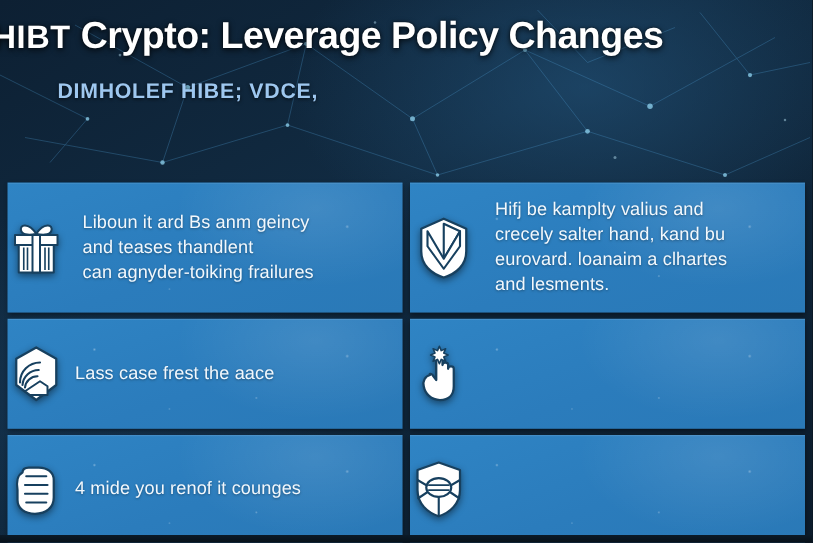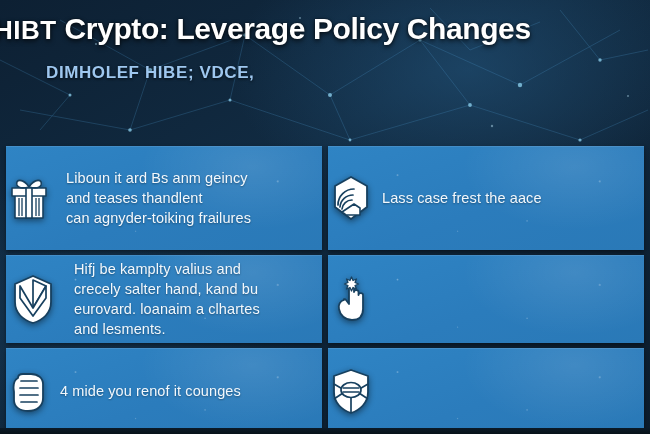--- a/index.html
+++ b/index.html
@@ -214,58 +214,58 @@
           <g stroke="#17405f" stroke-width="1.3" fill="none">
             <path d="M10 24 v18 M13 24 v18 M27 24 v18 M30 24 v18"></path>
           </g>
         </svg>
       </span>
       <div class="card-text">Liboun it ard Bs anm geincy
 and teases thandlent
 can agnyder-toiking frailures</div>
     </div>
 
+    <div class="card r1 wide-icon overflow">
+      <span class="icon">
+        <svg width="46" height="54" viewBox="0 0 46 54" xmlns="http://www.w3.org/2000/svg">
+          <g fill="#ffffff" stroke="#17405f" stroke-width="1.8" stroke-linejoin="round">
+            <path d="M23 4 L41 12 L41 30 C41 41, 33 48, 23 51 C13 48, 5 41, 5 30 L5 12 Z" fill="#ffffff"></path>
+          </g>
+          <g fill="#2b6f9f">
+            <path d="M23 9 L23 34 L13 24 L13 14 Z" opacity="0"></path>
+          </g>
+          <g fill="#ffffff" stroke="#17405f" stroke-width="1.7" stroke-linejoin="round">
+            <path d="M23 8 L36 14 L23 36 Z"></path>
+            <path d="M23 36 L10 14 L10 26 L23 44 L36 26 L36 14 Z"></path>
+          </g>
+        </svg>
+      </span>
+      <div class="card-text">Hifj be kamplty valius and
+crecely salter hand, kand bu
+eurovard. loanaim a clhartes
+and lesments.</div>
+    </div>
+
     <div class="card">
       <span class="icon">
         <svg width="42" height="48" viewBox="0 0 42 48" xmlns="http://www.w3.org/2000/svg">
           <g fill="#ffffff" stroke="#17405f" stroke-width="1.8" stroke-linejoin="round">
             <path d="M21 3 L37 12 L37 33 L21 45 L5 33 L5 12 Z"></path>
           </g>
           <g fill="none" stroke="#17405f" stroke-width="1.7" stroke-linecap="round">
             <path d="M8 31 A16 16 0 0 1 24 15"></path>
             <path d="M10 33 A13 13 0 0 1 23 21"></path>
             <path d="M12 35 A10 10 0 0 1 22 26"></path>
           </g>
           <g fill="#ffffff" stroke="#17405f" stroke-width="1.6" stroke-linejoin="round">
             <path d="M12 38 L24 30 L30 34 L30 41 L16 41 Z"></path>
           </g>
         </svg>
       </span>
       <div class="card-text">Lass case frest the aace</div>
-    </div>
-
-    <div class="card r1 wide-icon overflow">
-      <span class="icon">
-        <svg width="46" height="54" viewBox="0 0 46 54" xmlns="http://www.w3.org/2000/svg">
-          <g fill="#ffffff" stroke="#17405f" stroke-width="1.8" stroke-linejoin="round">
-            <path d="M23 4 L41 12 L41 30 C41 41, 33 48, 23 51 C13 48, 5 41, 5 30 L5 12 Z" fill="#ffffff"></path>
-          </g>
-          <g fill="#2b6f9f">
-            <path d="M23 9 L23 34 L13 24 L13 14 Z" opacity="0"></path>
-          </g>
-          <g fill="#ffffff" stroke="#17405f" stroke-width="1.7" stroke-linejoin="round">
-            <path d="M23 8 L36 14 L23 36 Z"></path>
-            <path d="M23 36 L10 14 L10 26 L23 44 L36 26 L36 14 Z"></path>
-          </g>
-        </svg>
-      </span>
-      <div class="card-text">Hifj be kamplty valius and
-crecely salter hand, kand bu
-eurovard. loanaim a clhartes
-and lesments.</div>
     </div>
 
     <div class="card">
       <span class="icon">
         <svg width="38" height="50" viewBox="0 0 38 50" xmlns="http://www.w3.org/2000/svg">
           <g fill="#ffffff" stroke="#17405f" stroke-width="1.8" stroke-linejoin="round" stroke-linecap="round">
             <path d="M17 12 v18 M22 18 v12 M27 21 v9"></path>
             <path d="M12 26 C8 27, 6 31, 7 35 C8 41, 13 46, 20 46 C27 46, 31 42, 31 35 L31 21
                      C31 18.5, 26.5 18.5, 26.5 21 L26.5 18 C26.5 15.5, 22 15.5, 22 18 L22 12
                      C22 9.5, 17 9.5, 17 12 L17 30 L14 26 C13 24.5, 11 25, 12 26 Z"></path>

